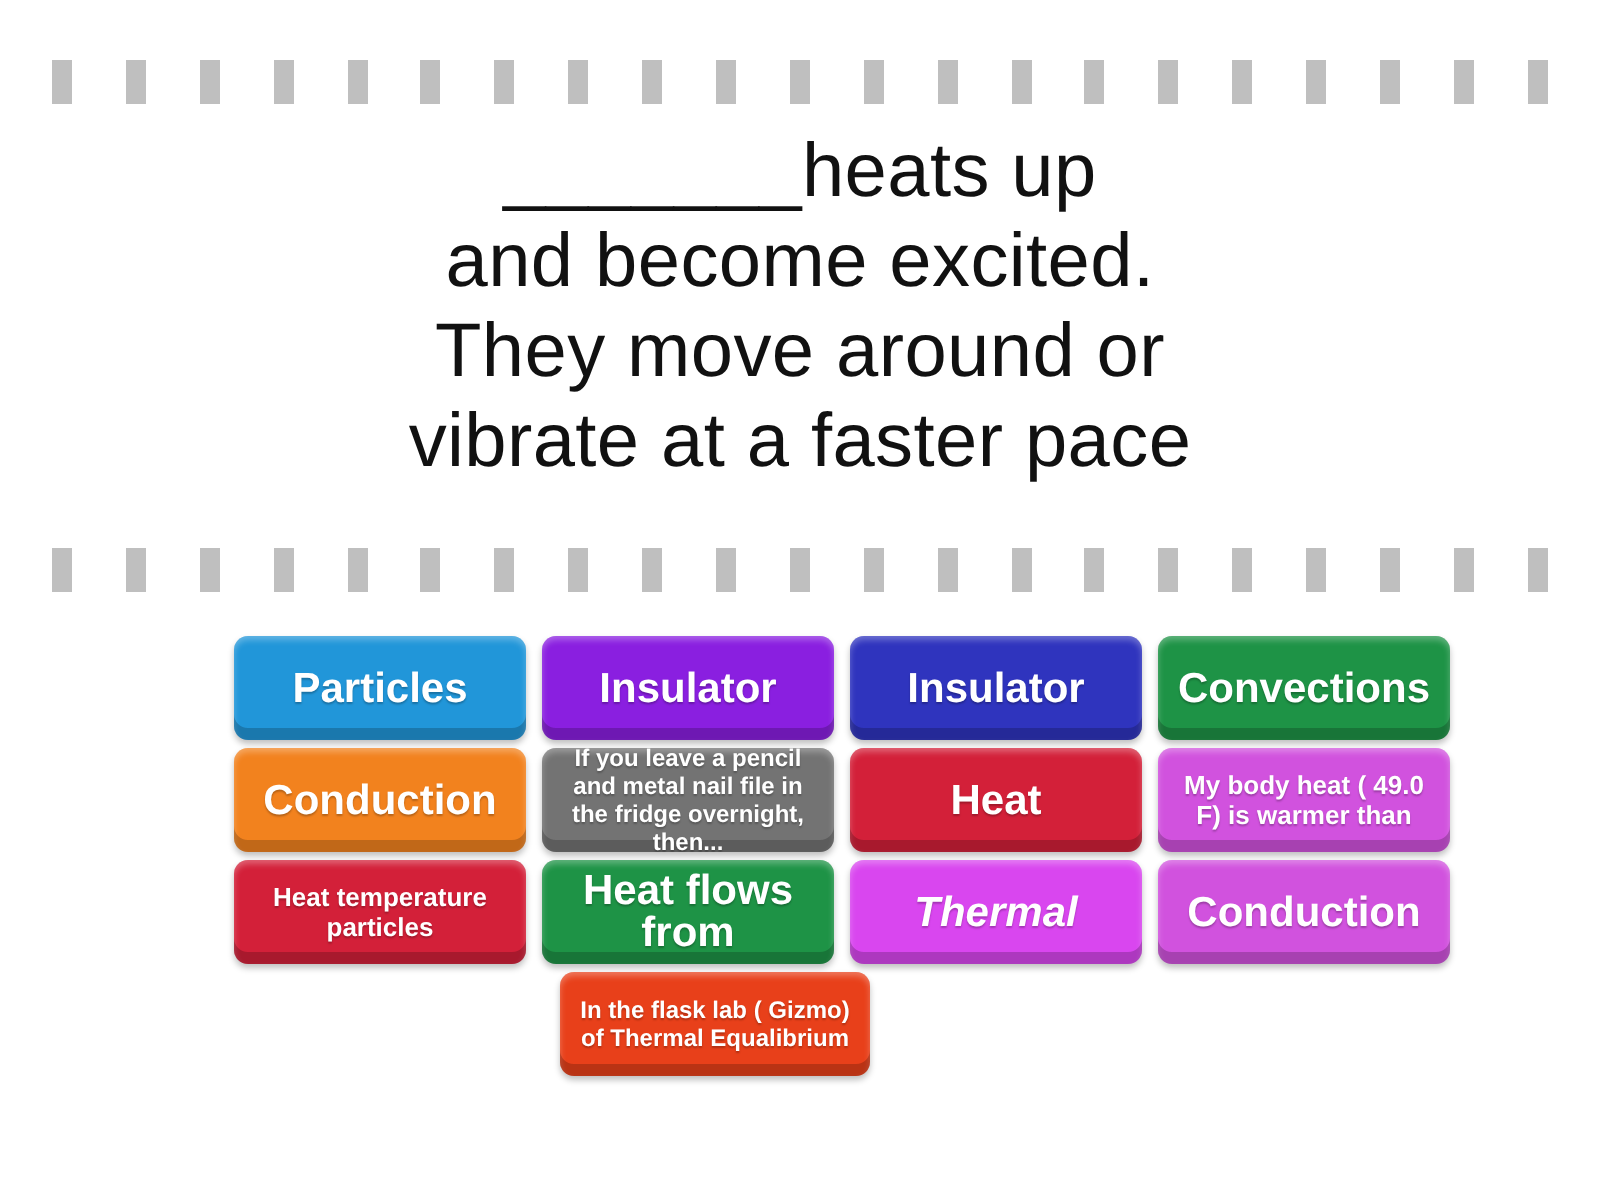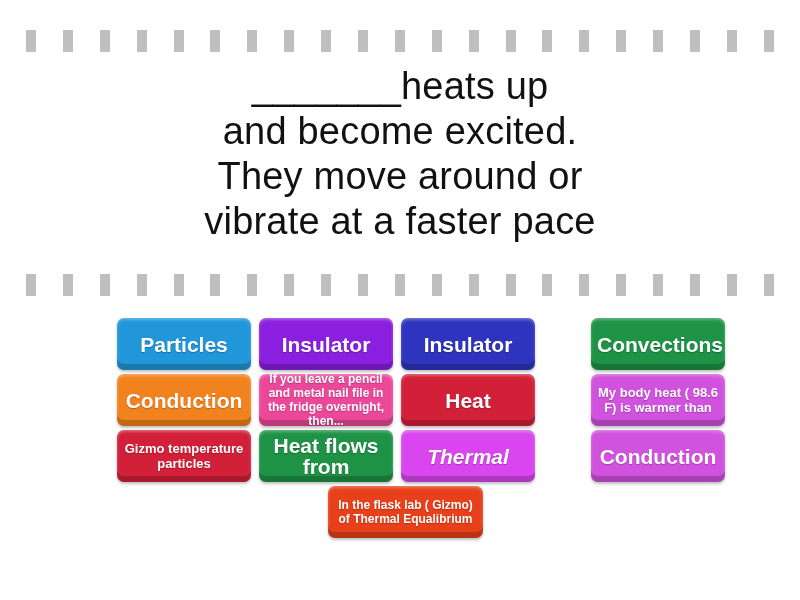--- a/index.html
+++ b/index.html
@@ -80,21 +80,21 @@
     font-weight: bold;
     padding: 2px 6px;
     position: relative;
     overflow: hidden;
     cursor: pointer;
     text-shadow: 0 1px 1px rgba(0,0,0,0.25);
     box-shadow: inset 0 -6px 0 rgba(0,0,0,0.20),
                 inset 0 2px 3px rgba(255,255,255,0.30),
                 0 2px 3px rgba(0,0,0,0.25);
   }
-  .tile:last-child { margin-right: 0; margin-left: 48px; }
+  .tile:last-child { margin-right: 0; }
 
   .tile .tile-label {
     position: relative;
     z-index: 2;
     width: 100%;
     display: block;
   }
 
   
   .fs-big   { font-size: 21px; line-height: 23px; }
@@ -181,33 +181,33 @@
         <span class="tile-label fs-big">Insulator</span>
       </div>
       <div class="tile" style="background: rgb(30, 147, 70);">
         <span class="tile-label fs-big">Convections</span>
       </div>
     </div>
     <div class="tile-row">
       <div class="tile" style="background: rgb(242, 130, 30);">
         <span class="tile-label fs-big">Conduction</span>
       </div>
-      <div class="tile" style="background: #ec4899;">
+      <div class="tile" style="background: #737373;">
         <span class="tile-label fs-tiny">If you leave a pencil and metal nail file in the fridge overnight, then...</span>
       </div>
       <div class="tile" style="background: rgb(211, 32, 57);">
         <span class="tile-label fs-big">Heat</span>
       </div>
       <div class="tile" style="background: rgb(209, 82, 222);">
-        <span class="tile-label fs-small">My body heat ( 98.6 F) is warmer than</span>
+        <span class="tile-label fs-small">My body heat ( 49.0 F) is warmer than</span>
       </div>
     </div>
     <div class="tile-row">
       <div class="tile" style="background: rgb(211, 32, 57);">
-        <span class="tile-label fs-small">Gizmo temperature particles</span>
+        <span class="tile-label fs-small">Heat temperature particles</span>
       </div>
       <div class="tile" style="background: rgb(30, 147, 70);">
         <span class="tile-label fs-mid">Heat flows from</span>
       </div>
       <div class="tile" style="background: #d946ef; font-style: italic;">
         <span class="tile-label fs-big">Thermal</span>
       </div>
       <div class="tile" style="background: rgb(209, 82, 222); text-align: center;">
         <span class="tile-label fs-big">Conduction</span>
       </div>

